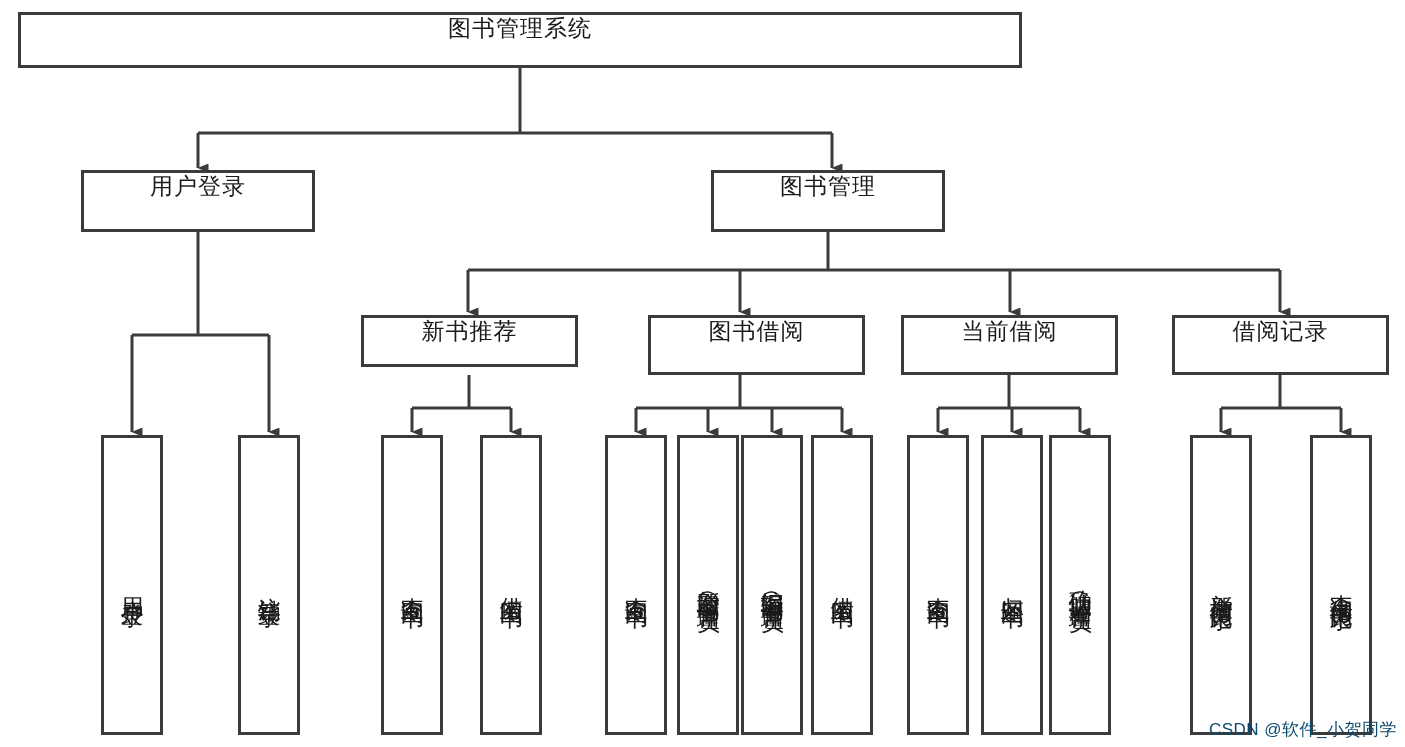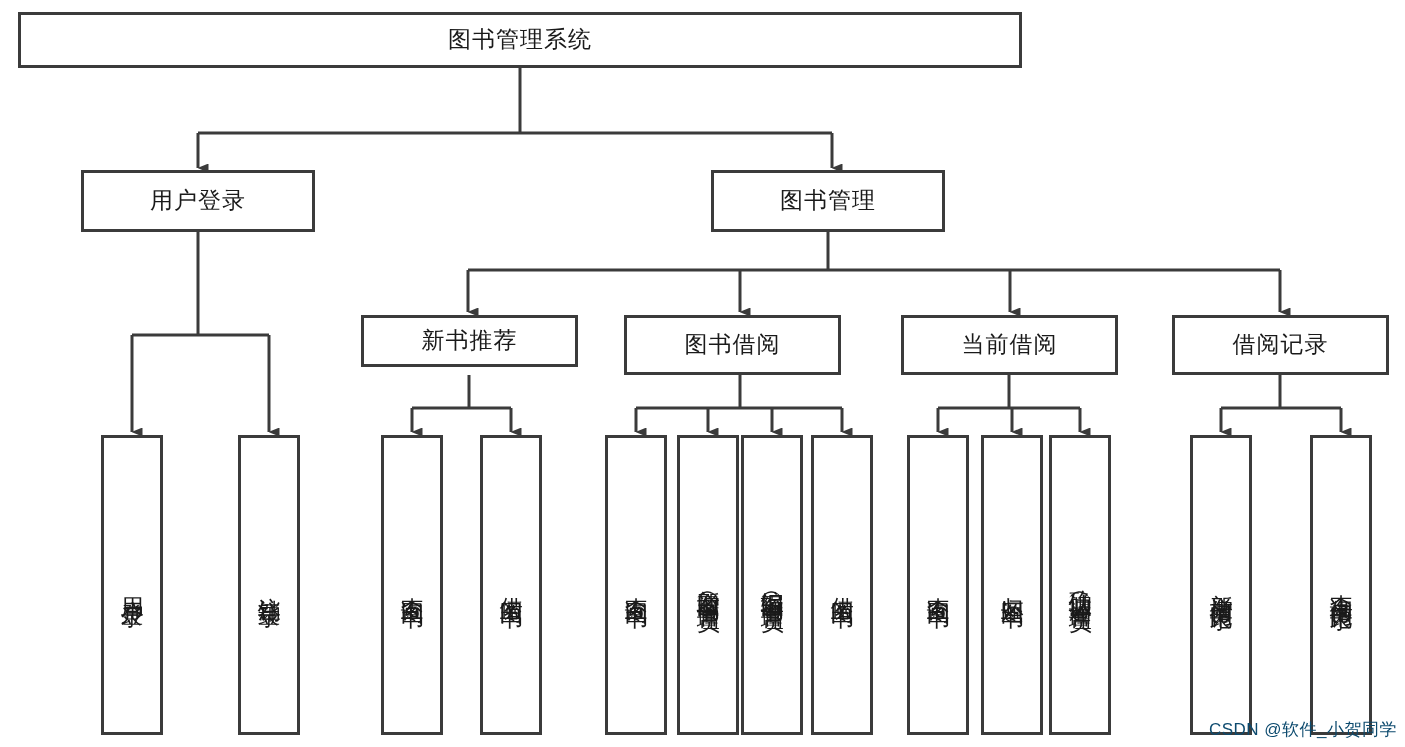--- a/index.html
+++ b/index.html
@@ -1,20 +1,20 @@
 <!DOCTYPE html>
 <html><head>
 <meta charset="utf-8">
 <style>
   html,body{margin:0;padding:0;background:#ffffff;}
   body{font-family:"Liberation Sans","DejaVu Sans",sans-serif;}
   #canvas{position:relative;width:1405px;height:747px;background:#ffffff;overflow:hidden;}
   #edges{position:absolute;left:0;top:0;width:1405px;height:747px;}
   .node{position:absolute;box-sizing:border-box;background:#ffffff;border:3px solid #3b3b3b;
-        display:flex;align-items:center;justify-content:center;color:#1a1a1a;}
+        display:flex;justify-content:center;color:#1a1a1a;}
   .node.h .lbl{font-size:23px;line-height:1.2;letter-spacing:1px;white-space:nowrap;}
   .node.root .lbl{font-size:23px;}
   .node.v{align-items:center;justify-content:center;}
   .node.v .lbl{writing-mode:vertical-rl;text-orientation:upright;font-size:23px;
                line-height:1.45;letter-spacing:3px;white-space:nowrap;}
   .watermark{position:absolute;right:8px;bottom:6px;font-size:17px;color:#0c4a6e;
              letter-spacing:.5px;white-space:nowrap;}
 </style>
 </head>
 <body>
@@ -78,21 +78,21 @@
   <div class="node h" style="left:81px;top:170px;width:234px;height:62px;">
     <span class="lbl">用户登录</span>
   </div>
   <div class="node h" style="left:711px;top:170px;width:234px;height:62px;">
     <span class="lbl">图书管理</span>
   </div>
 
   <div class="node h" style="left:361px;top:315px;width:217px;height:52px;">
     <span class="lbl">新书推荐</span>
   </div>
-  <div class="node h" style="left:624px;top:315px;width:217px;height:60px;">
+  <div class="node h" style="left:648px;top:315px;width:217px;height:60px;">
     <span class="lbl">图书借阅</span>
   </div>
   <div class="node h" style="left:901px;top:315px;width:217px;height:60px;">
     <span class="lbl">当前借阅</span>
   </div>
   <div class="node h" style="left:1172px;top:315px;width:217px;height:60px;">
     <span class="lbl">借阅记录</span>
   </div>
 
   <div class="node v" style="left:101px;top:435px;width:62px;height:300px;">

